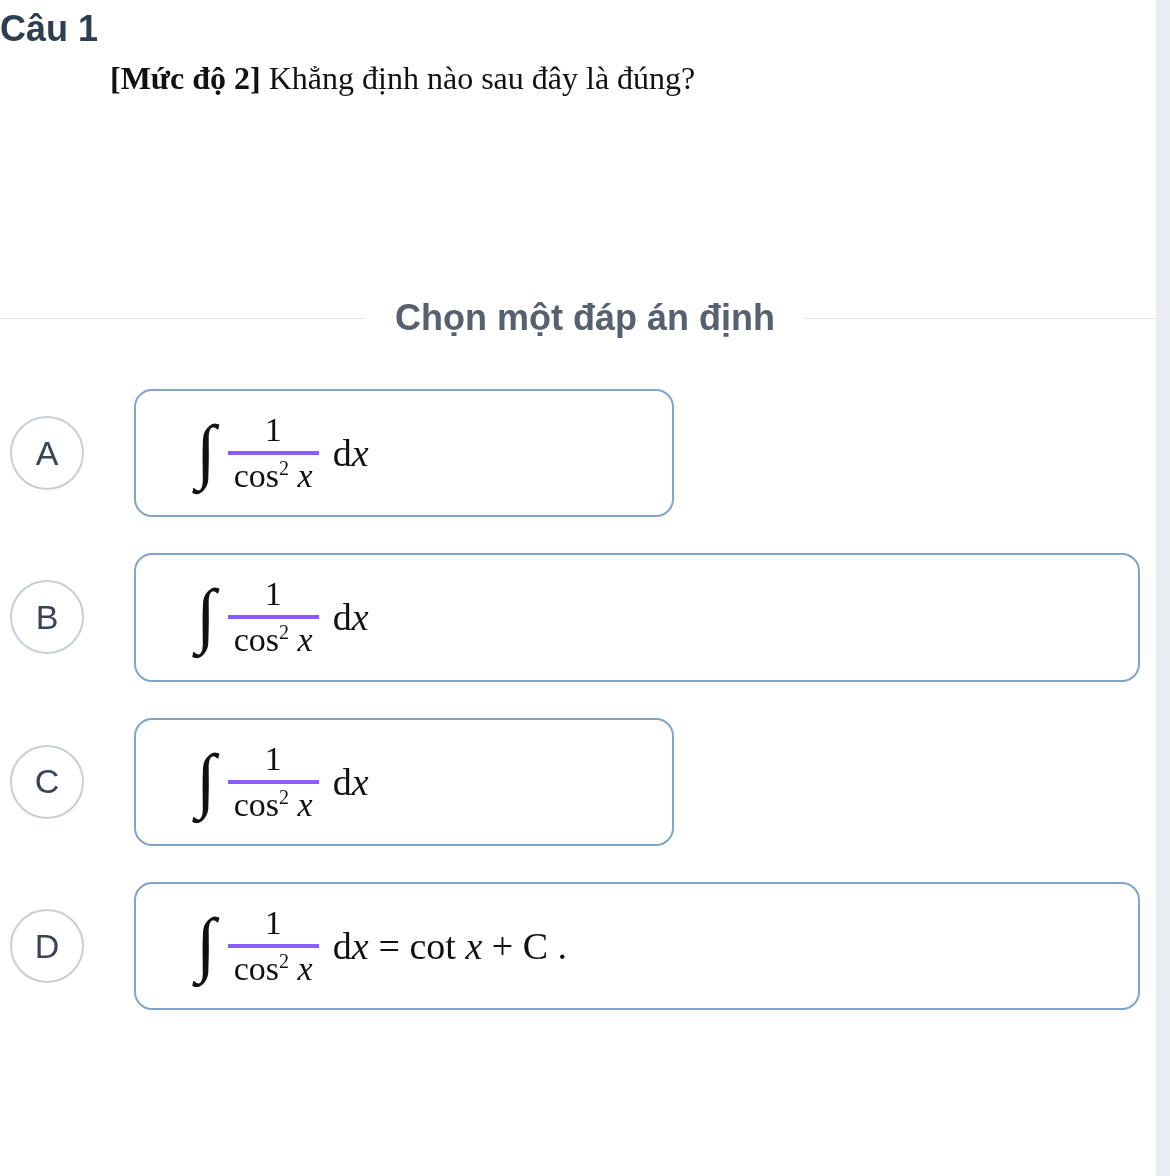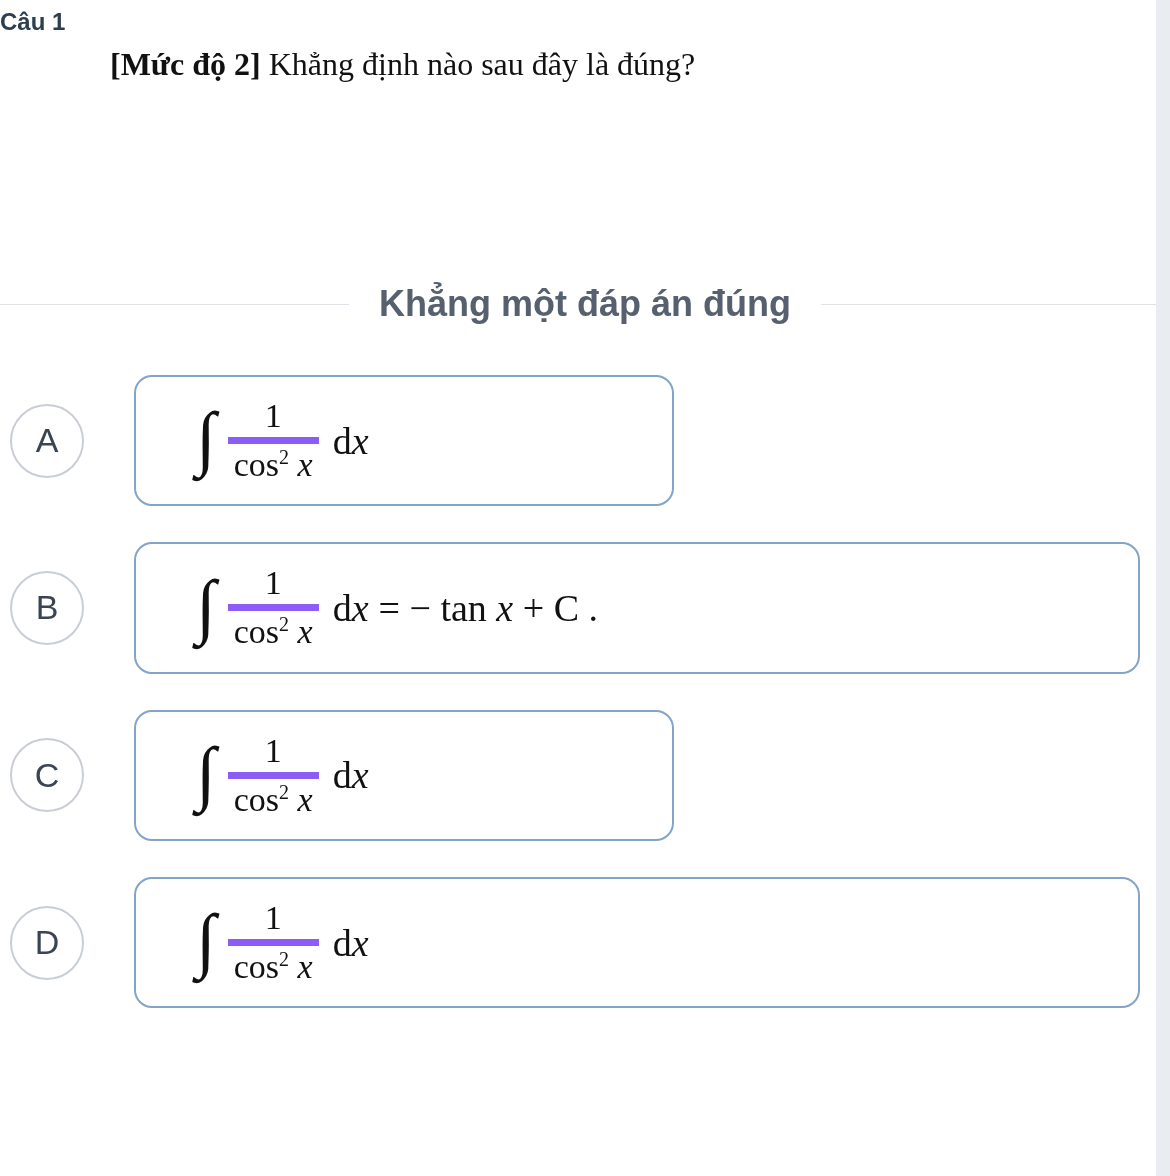--- a/index.html
+++ b/index.html
@@ -5,21 +5,21 @@
     * { box-sizing: border-box; margin: 0; padding: 0; }
     body {
       font-family: Arial, "Helvetica Neue", sans-serif;
       background: #ffffff;
       width: 1170px;
       height: 1176px;
       position: relative;
       color: #2c3e50;
     }
     .question-title {
-      font-size: 24px;
+      font-size: 36px;
       font-weight: 700;
       color: #2c3e50;
       padding: 8px 0 0 0;
     }
     .question-body {
       padding: 10px 13px 0 110px;
       font-family: "Times New Roman", serif;
       font-size: 32px;
       color: #111;
     }
@@ -88,21 +88,21 @@
     }
     .frac {
       display: inline-flex;
       flex-direction: column;
       align-items: center;
       vertical-align: middle;
       margin: 0 4px;
     }
     .frac .num { padding: 0 6px 2px 6px; font-size: 34px; }
     .frac .den {
-      border-top: 7px solid #8b5cf6;
+      border-top: 4px solid #8b5cf6;
       padding: 2px 6px 0 6px;
       font-size: 34px;
     }
     .den sup { font-size: 20px; vertical-align: super; }
     .it { font-style: italic; }
     .rest { margin-left: 6px; text-align: right; }
     .right-scroll {
       position: absolute;
       right: 0; top: 0; bottom: 0;
       width: 14px;
@@ -114,21 +114,21 @@
 
 <div class="question-title">Câu 1</div>
 
 <div class="question-body">
   <b>[Mức độ 2]</b>
   <span>Khẳng định nào sau đây là đúng?</span>
 </div>
 
 <div class="instruction-row">
   <div class="line"></div>
-  <div class="text">Khẳng một đáp án đúng</div>
+  <div class="text">Chọn một đáp án định</div>
   <div class="line"></div>
 </div>
 
 <div class="options" id="options">
     <div class="option-row">
       <div class="option-letter">A</div>
       <div class="option-box narrow">
         <div class="eq">
           <span class="int-sym">∫</span>
           <span class="frac">
@@ -142,21 +142,20 @@
     <div class="option-row">
       <div class="option-letter">B</div>
       <div class="option-box wide">
         <div class="eq">
           <span class="int-sym">∫</span>
           <span class="frac">
             <span class="num">1</span>
             <span class="den">cos<sup>2</sup> <span class="it">x</span></span>
           </span>
           <span class="rest">d<span class="it">x</span></span>
-          <span class="rest"> = − tan <span class="it">x</span> + C .</span>
         </div>
       </div>
     </div>
     <div class="option-row">
       <div class="option-letter">C</div>
       <div class="option-box narrow">
         <div class="eq">
           <span class="int-sym">∫</span>
           <span class="frac">
             <span class="num">1</span>
@@ -169,18 +168,19 @@
     <div class="option-row">
       <div class="option-letter">D</div>
       <div class="option-box wide">
         <div class="eq">
           <span class="int-sym">∫</span>
           <span class="frac">
             <span class="num">1</span>
             <span class="den">cos<sup>2</sup> <span class="it">x</span></span>
           </span>
           <span class="rest">d<span class="it">x</span></span>
+          <span class="rest"> = cot <span class="it">x</span> + C .</span>
         </div>
       </div>
     </div>
   </div>
 
 <div class="right-scroll"></div>
 
 </body></html>

